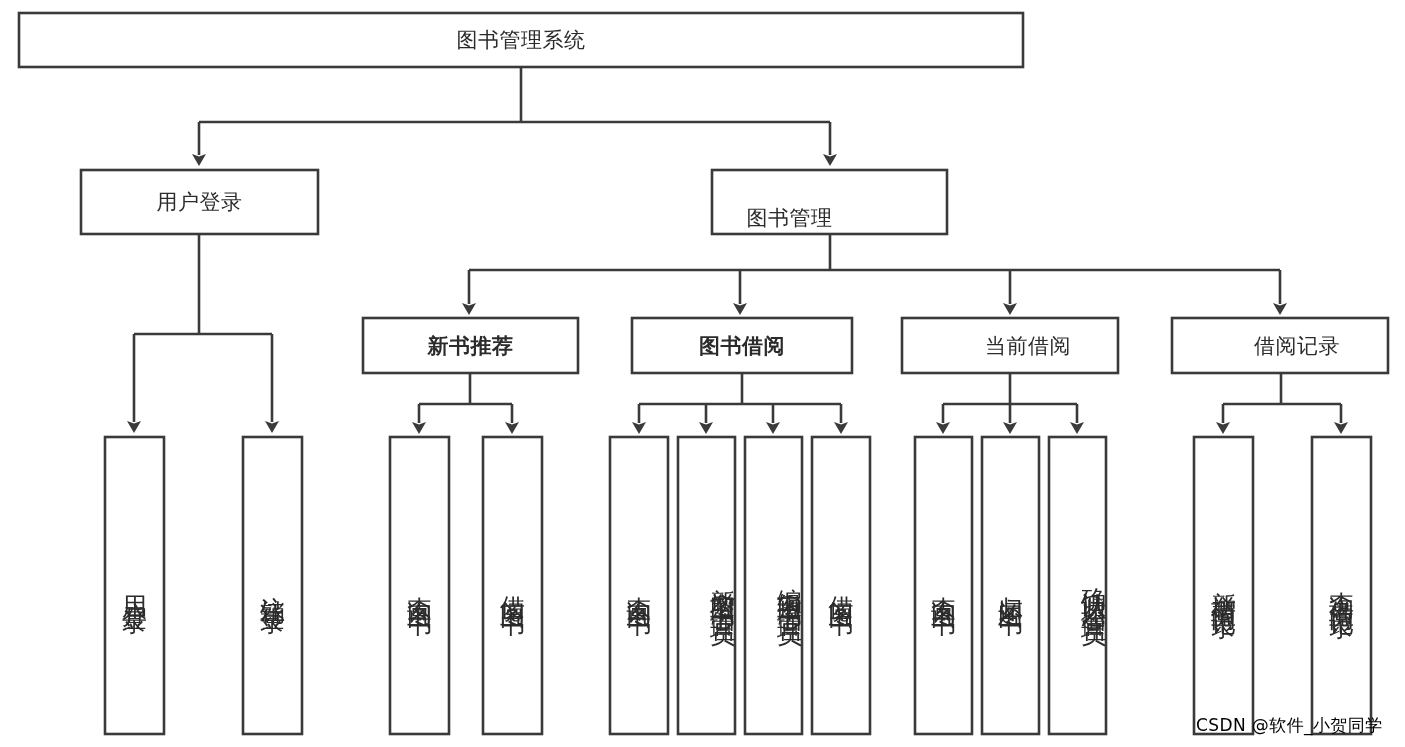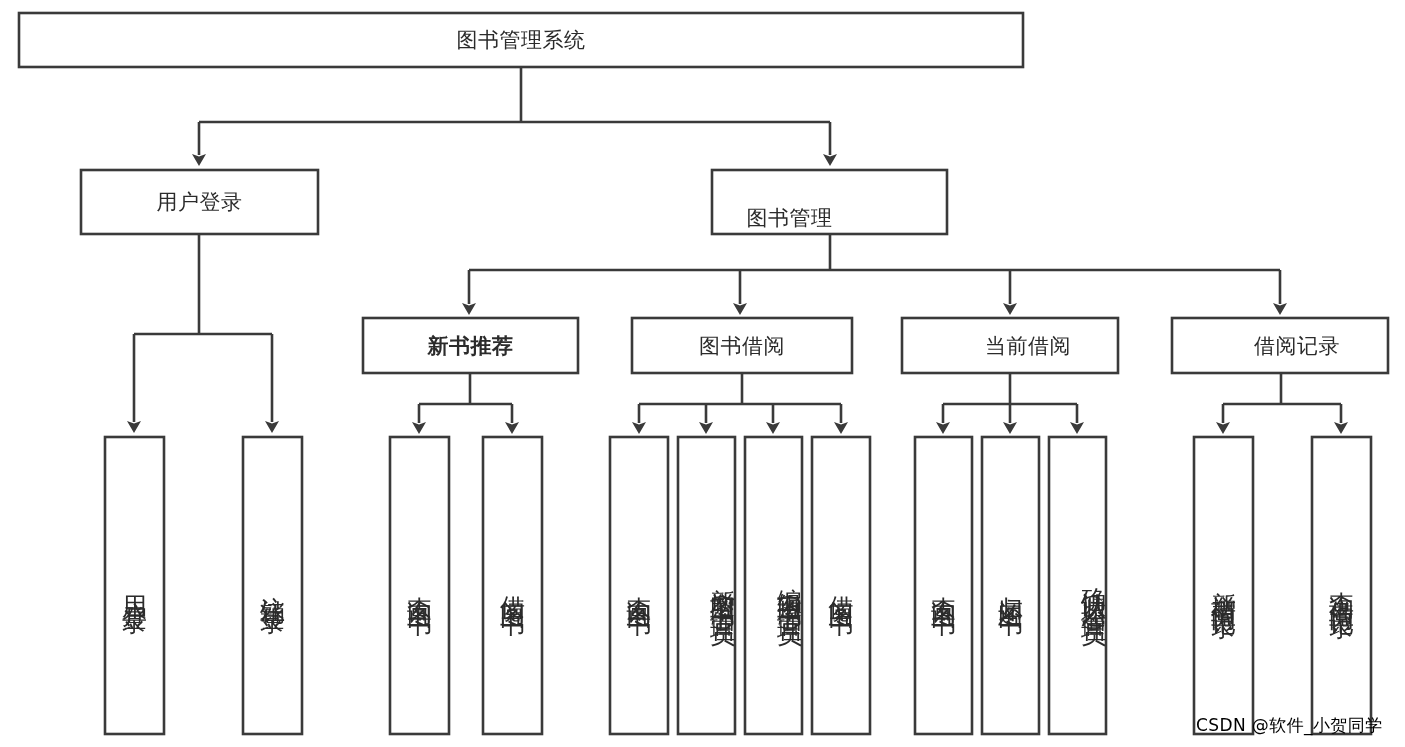--- a/index.html
+++ b/index.html
@@ -164,21 +164,21 @@
       <path class="edge-line" d="M 1341 404 L 1341 423" marker-end="url(#arrow)"></path>
     </g>
   </svg>
 
   <div class="node-label horizontal" style="left:19px; top:13px; width:1004px; height:54px;">图书管理系统</div>
 
   <div class="node-label horizontal" style="left:81px; top:170px; width:237px; height:64px;">用户登录</div>
   <div class="node-label horizontal" style="left:672px; top:170px; width:235px; height:64px;margin-top:16px;">图书管理</div>
 
   <div class="node-label horizontal" style="left:363px; top:318px; width:215px; height:55px;font-weight:bold;">新书推荐</div>
-  <div class="node-label horizontal" style="left:632px; top:318px; width:220px; height:55px;">图书借阅</div>
+  <div class="node-label horizontal" style="left:632px; top:318px; width:220px; height:55px;font-weight:bold;">图书借阅</div>
   <div class="node-label horizontal" style="left:902px; top:318px; width:204px; height:55px;padding-left:48px;">当前借阅</div>
   <div class="node-label horizontal" style="left:1172px; top:318px; width:250px; height:55px;">借阅记录</div>
 
   <div class="node-label vertical" style="left:105px; top:437px; width:59px; height:297px;">用户登录</div>
   <div class="node-label vertical" style="left:243px; top:437px; width:59px; height:297px;">注销登录</div>
   <div class="node-label vertical" style="left:390px; top:437px; width:59px; height:297px;">查询图书</div>
   <div class="node-label vertical" style="left:483px; top:437px; width:59px; height:297px;">借阅图书</div>
   <div class="node-label vertical" style="left:610px; top:437px; width:58px; height:297px;">查询图书</div>
   <div class="node-label vertical" style="left:678px; top:437px; width:57px; height:297px; align-items:flex-start; padding-top:10px;">新增图书（管理员）</div>
   <div class="node-label vertical" style="left:745px; top:437px; width:57px; height:297px; align-items:flex-start; padding-top:10px;">编辑图书（管理员）</div>

